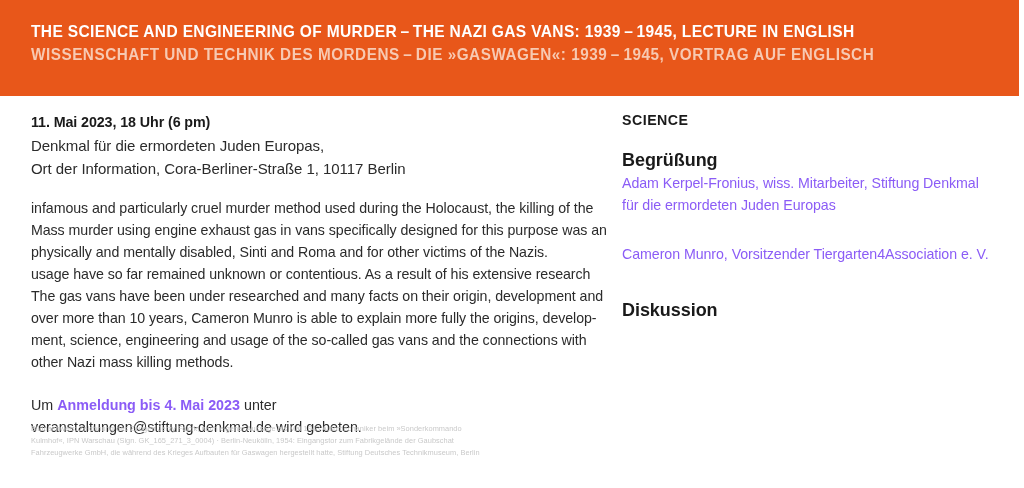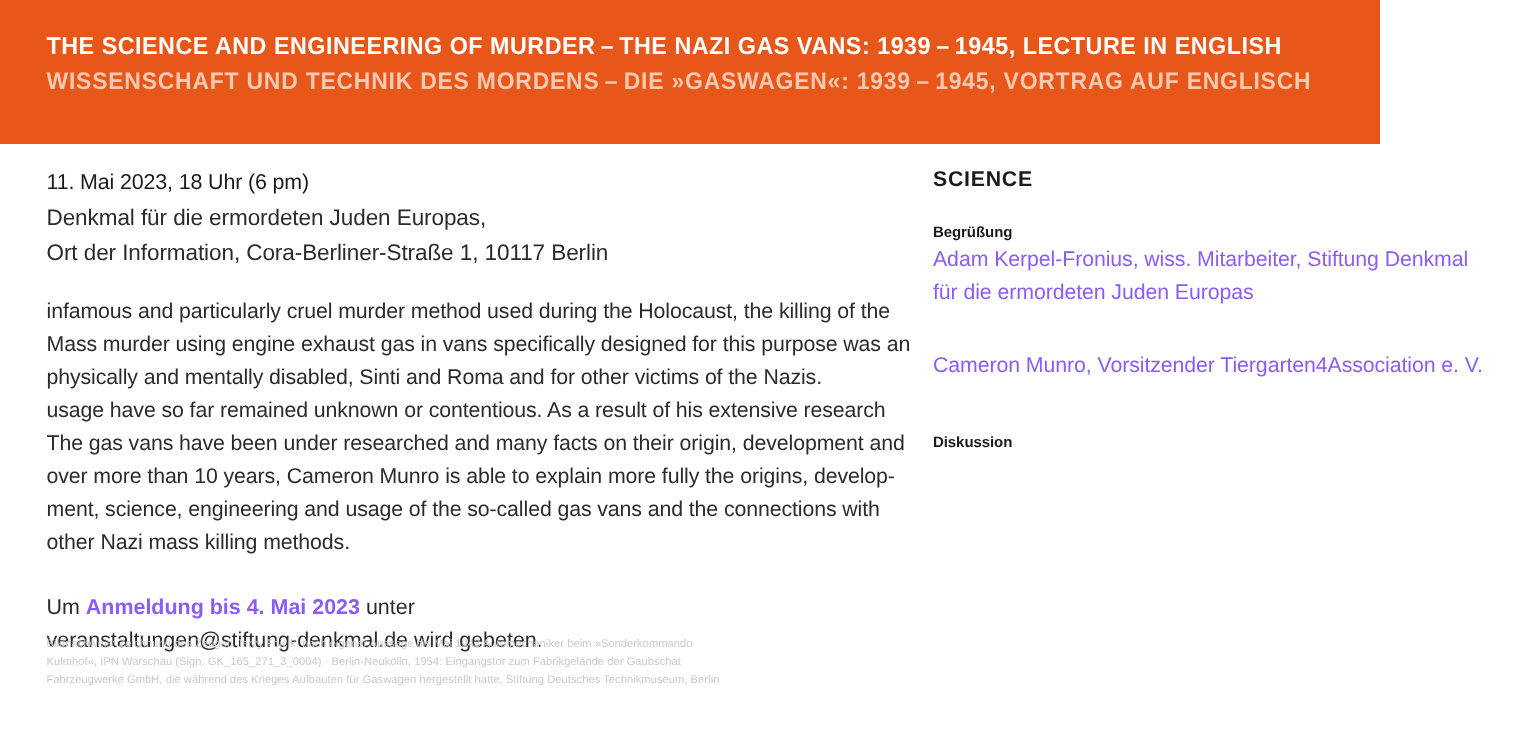--- a/index.html
+++ b/index.html
@@ -7,21 +7,21 @@
     width:1024px;height:488px;
     font-family:"Liberation Sans","DejaVu Sans",sans-serif;
     color:#1a1a1a;
     overflow:hidden;
     position:relative;
   }
   .poster{width:1024px;height:488px;position:relative;background:#ffffff;}
 
   
   .header{
-    position:absolute;left:0;top:0;width:920px;height:96px;
+    position:absolute;left:0;top:0;width:1019px;height:96px;
     background:#E8571A;
     box-sizing:border-box;
     padding:22px 0 0 31px;
   }
   .title-en{
     font-size:16.3px;font-weight:bold;color:#ffffff;
     letter-spacing:0.35px;
     transform:scaleX(0.955);transform-origin:left center;
     white-space:nowrap;line-height:1.18;
     margin:0 0 5px 0;
@@ -32,21 +32,21 @@
     transform:scaleX(0.955);transform-origin:left center;
     white-space:nowrap;line-height:1.18;
     margin:0;
   }
 
   
   .left-col{
     position:absolute;left:31px;top:112px;width:572px;
   }
   .date-line{
-    font-size:14.3px;font-weight:normal;color:#1a1a1a;
+    font-size:14.3px;font-weight:bold;color:#1a1a1a;
     line-height:1.52;margin:0 0 1px 0;letter-spacing:-0.1px;
   }
   .venue-line{
     font-size:15px;color:#2b2b2b;line-height:1.52;
     margin:0;letter-spacing:-0.05px;
   }
   .body-par{
     font-size:14.2px;color:#2b2b2b;line-height:1.545;
     margin:18px 0 0 0;letter-spacing:-0.06px;
   }
@@ -68,21 +68,21 @@
 
   
   .right-col{
     position:absolute;left:622px;top:112px;width:380px;
   }
   .prog-head{
     font-size:14.2px;font-weight:bold;color:#1a1a1a;
     letter-spacing:0.5px;margin:0 0 22px 0;
   }
   .sec-title{
-    font-size:10px;font-weight:bold;color:#1a1a1a;
+    font-size:18px;font-weight:bold;color:#1a1a1a;
     margin:0 0 2px 0;letter-spacing:-0.05px;
   }
   .sec-body{
     font-size:14.2px;color:#8b5cf6;line-height:1.52;
     margin:0 0 14px 0;letter-spacing:-0.05px;
   }
   .sec-body .ln{display:block;white-space:nowrap;}
   .gap-lg{height:14px;}
   .gap-xl{height:20px;}
 

